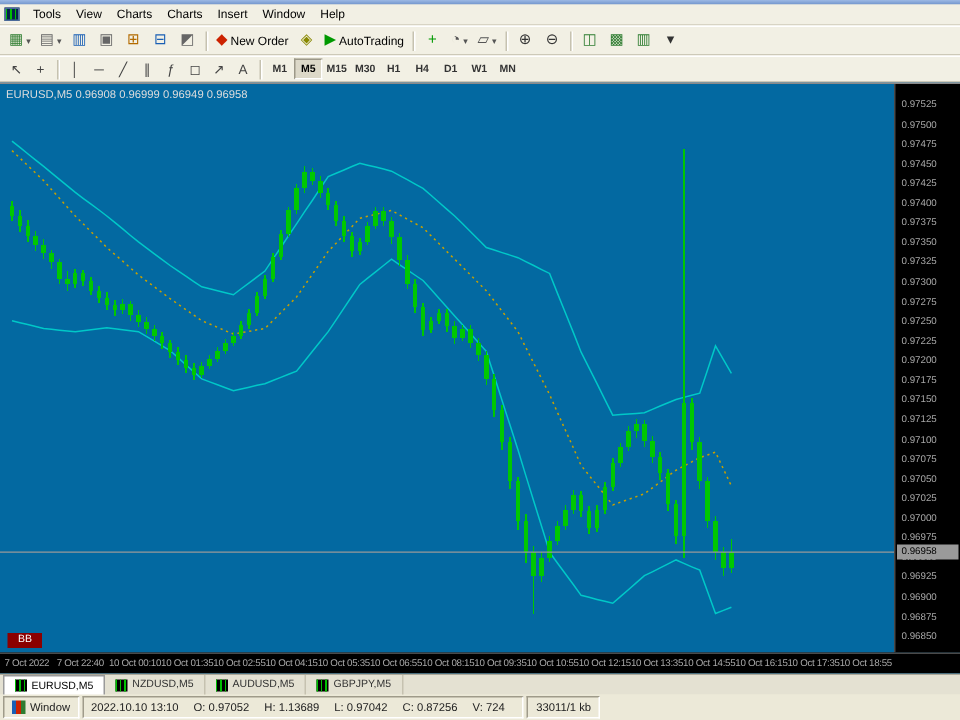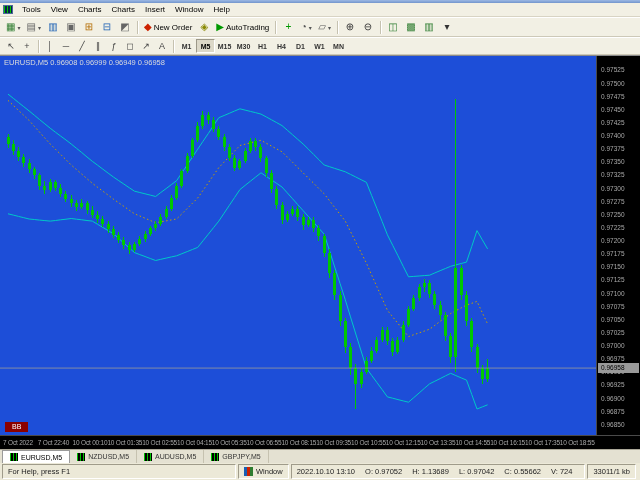--- a/index.html
+++ b/index.html
@@ -29,21 +29,21 @@
   .toolbar.tools .tbtn { height: 14px; min-width: 16px; }
   .toolbar.tools .glyph { font-size: 9px; color: #444; }
   .tbtn .blabel { font-size: 8px; color: #000; }
   .tbtn .dd { font-size: 6px; color: #555; }
   .tsep { width: 1px; height: 13px; background: #c6c2b0; box-shadow: 1px 0 0 #fff; margin: 0 3px; }
   .tf { width: 19px; height: 14px; font-size: 7px; font-weight: bold; color: #333;
     display: flex; align-items: center; justify-content: center; border: 1px solid transparent; }
   .tf.active { background: #dcd8c8; border-color: #9c9888 #fff #fff #9c9888; color: #000; }
 
   
-  .chart-area { position: relative; height: 394px; background: #1d4ed8; border-top: 1px solid #8a8a8a; overflow: hidden; }
+  .chart-area { position: relative; height: 394px; background: #0369a1; border-top: 1px solid #8a8a8a; overflow: hidden; }
   #chart-svg { position: absolute; left: 0; top: 0; display: block; }
   .symbol-ohlc { position: absolute; left: 4px; top: 2px; color: #dcdcdc; font-size: 7.5px; z-index: 3; }
   .bb-badge { position: absolute; left: 5px; bottom: 17px; background: #8b0000; color: #fff;
     font-size: 7px; line-height: 10px; height: 10px; padding: 0 7px; z-index: 3; }
   .price-axis { position: absolute; right: 0; top: 0; bottom: 14px; width: 44px; background: #000;
     border-left: 1px solid #4a4a4a; z-index: 2; }
   .ytick { position: absolute; left: 4px; font-size: 6.5px; color: #a8a8a8; white-space: nowrap; }
   .price-tag { position: absolute; left: 1px; right: 1px; height: 10px; line-height: 10px;
     background: #9a9a9a; color: #000; font-size: 6.5px; padding-left: 3px; z-index: 4; }
   .time-axis { position: absolute; left: 0; right: 0; bottom: 0; height: 14px; background: #000;
@@ -459,32 +459,29 @@
         <span class="tabicon"></span>
         <span>AUDUSD,M5</span>
       </div>
       <div class="tab">
         <span class="tabicon"></span>
         <span>GBPJPY,M5</span>
       </div>
     </div>
 
   <div class="statusbar">
-    <div class="spanel help">
-      <span>For Help, press F1</span>
-    </div>
     <div class="spanel">
       <span class="profile-icon"></span>
       <span>Window</span>
     </div>
     <div class="spanel ohlcv">
       <span>2022.10.10 13:10</span>
       <span>O: 0.97052</span>
       <span>H: 1.13689</span>
       <span>L: 0.97042</span>
-      <span>C: 0.55662</span>
+      <span>C: 0.87256</span>
       <span>V: 724</span>
     </div>
     <div class="spanel">
       <span>33011/1 kb</span>
     </div>
   </div>
 </div>
 
 </body></html>

